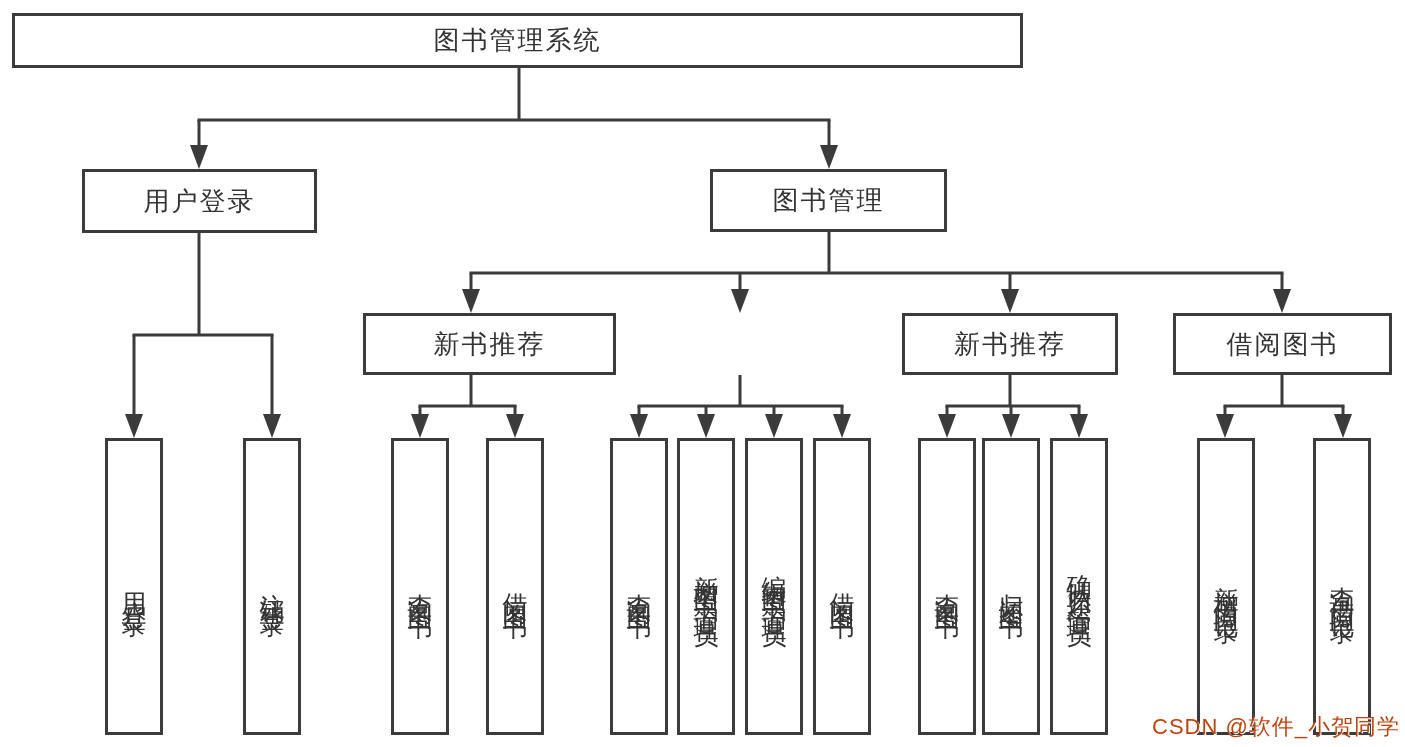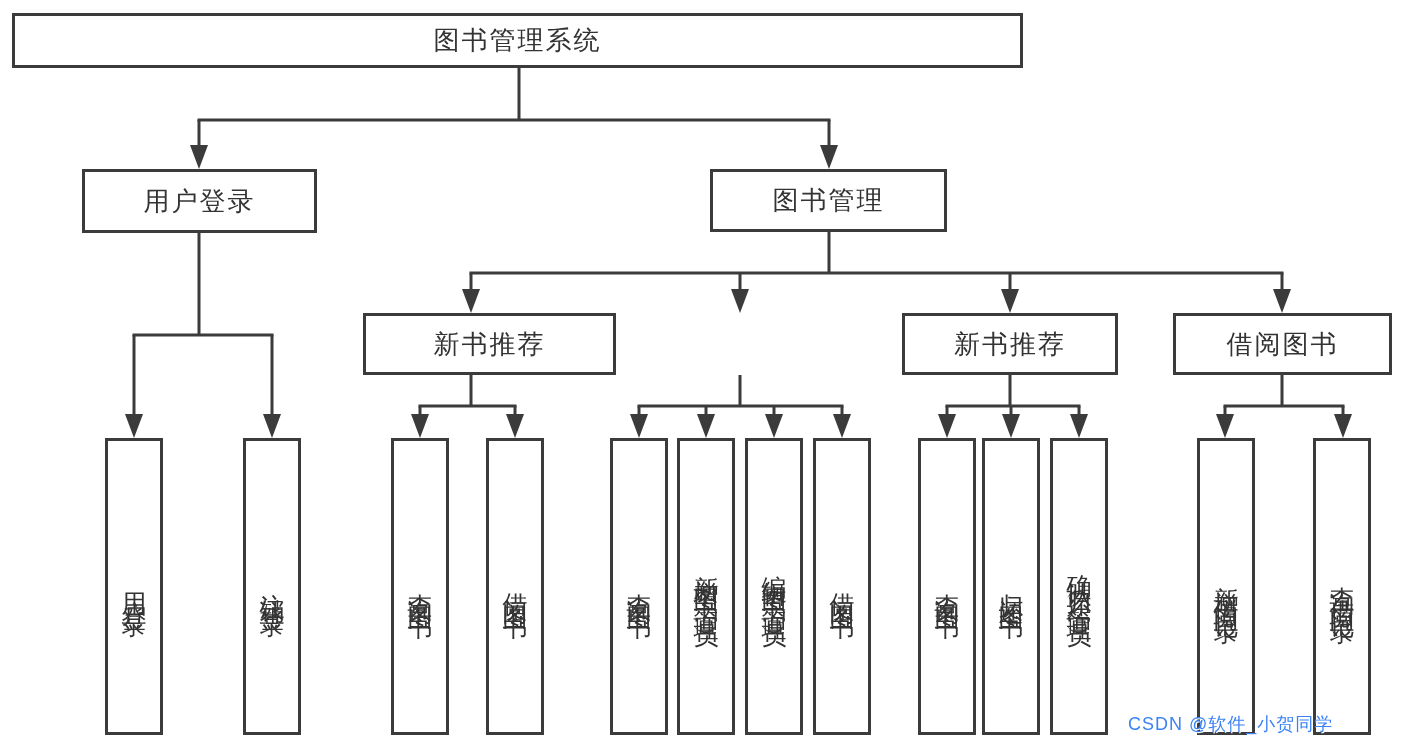--- a/index.html
+++ b/index.html
@@ -40,24 +40,24 @@
   .vbox span {
     writing-mode: vertical-rl;
     text-orientation: mixed;
     font-size: 25px;
     letter-spacing: 7px;
     line-height: 1;
     color: #333333;
   }
   .watermark {
     position: absolute;
-    left: 1128px;
+    left: 1152px;
     top: 712px;
-    font-size: 18px;
-    color: #3b82f6;
+    font-size: 22px;
+    color: #c2410c;
     text-shadow: 1px 1px 0 #ffffff;
     white-space: nowrap;
     z-index: 5;
     letter-spacing: 1px;
   }
 </style>
 </head>
 <body>
 
 <div class="canvas">

